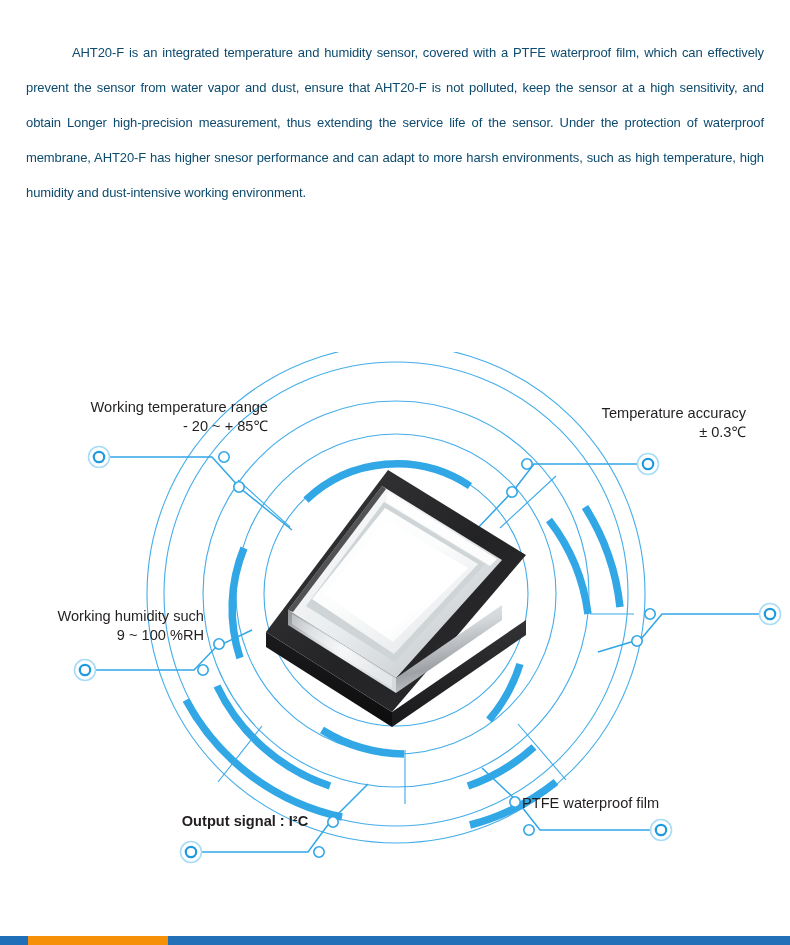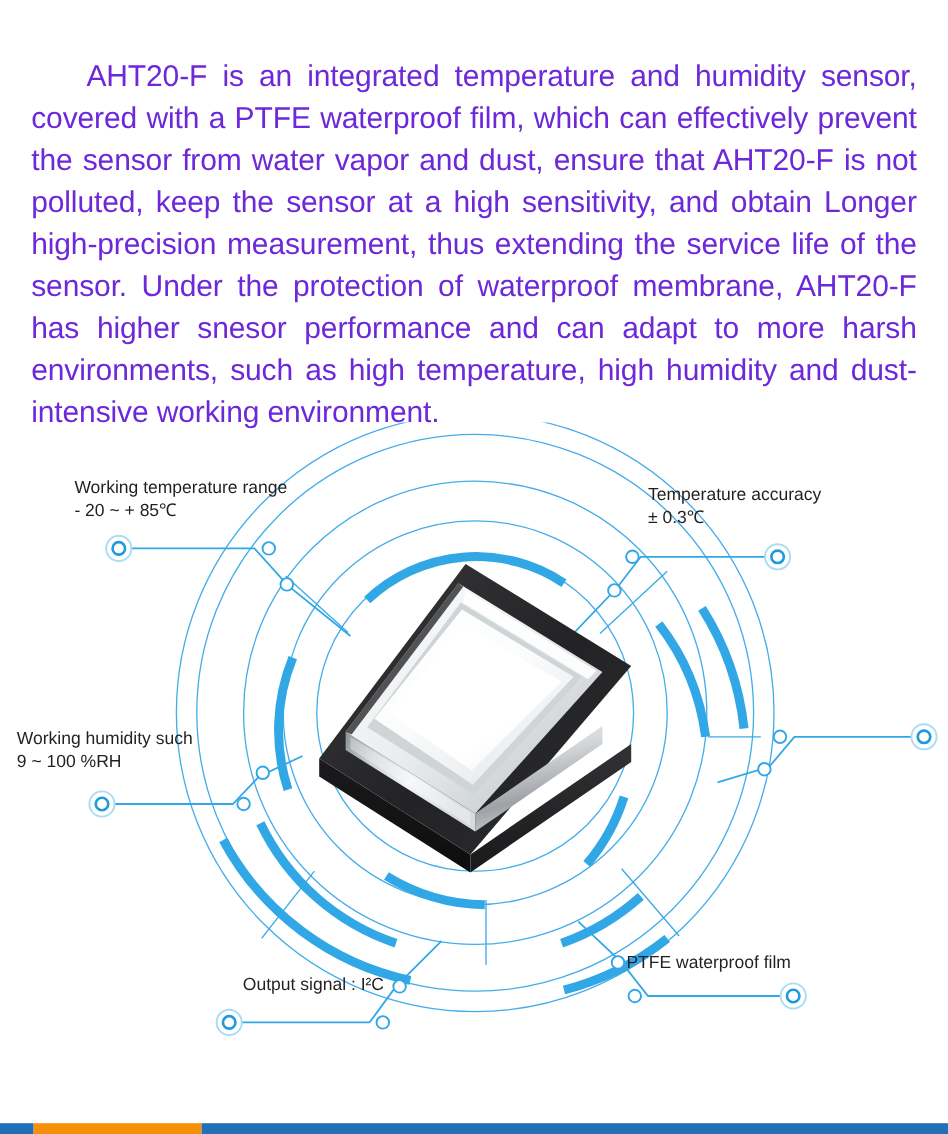--- a/index.html
+++ b/index.html
@@ -15,26 +15,26 @@
     font-family: "Liberation Sans", sans-serif;
     color: #231f20;
   }
 
   
   #intro-paragraph {
     position: absolute;
     left: 26px;
     top: 22px;
     width: 738px;
-    font-size: 25px;
+    font-size: 13px;
     line-height: 35px;
     text-align: justify;
     text-justify: inter-word;
     text-indent: 46px;
-    color: #6d28d9;
+    color: #0c4a6e;
     letter-spacing: -0.1px;
   }
 
   
   #diagram {
     position: absolute;
     left: 0;
     top: 352px;
     width: 790px;
     height: 540px;
@@ -60,27 +60,27 @@
     position: absolute;
     font-size: 14.6px;
     line-height: 19px;
     color: #231f20;
     white-space: nowrap;
   }
   .callout-label .l1,
   .callout-label .l2 {
     display: block;
   }
-  .callout-label.center { text-align: left; }
+  .callout-label.center { text-align: right; }
 
   #label-working-temperature { left: 62px;  top: 46px;  width: 206px; }
   #label-temperature-accuracy{ left: 540px; top: 52px;  width: 206px; }
   #label-humidity-accuracy   { left: 628px; top: 203px; width: 158px; }
   #label-working-humidity    { left: 14px;  top: 255px; width: 190px; }
-  #label-output-signal       { left: 170px; top: 460px; width: 150px; text-align: right; }
+  #label-output-signal       { left: 170px; top: 460px; width: 150px; text-align: center; font-weight: bold; }
   #label-ptfe-film           { left: 522px; top: 442px; width: 180px; text-align: left; }
 
   
   #footer-bar {
     position: absolute;
     left: 0;
     bottom: 0;
     width: 790px;
     height: 9px;
     display: flex;

